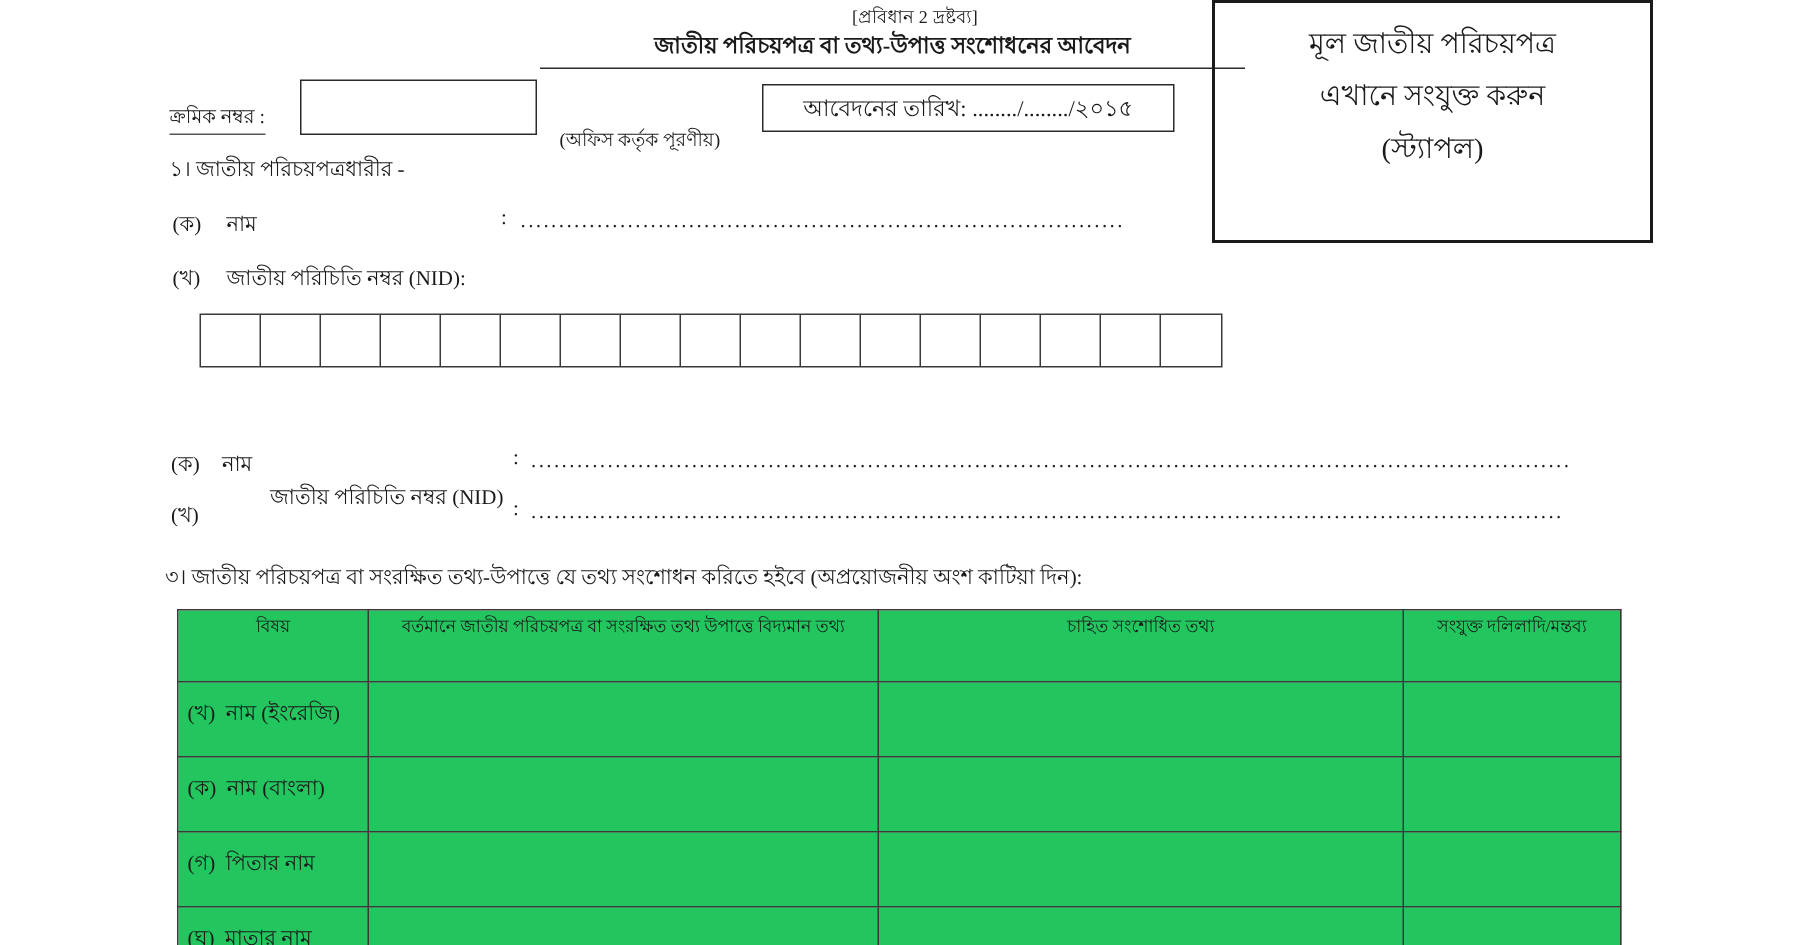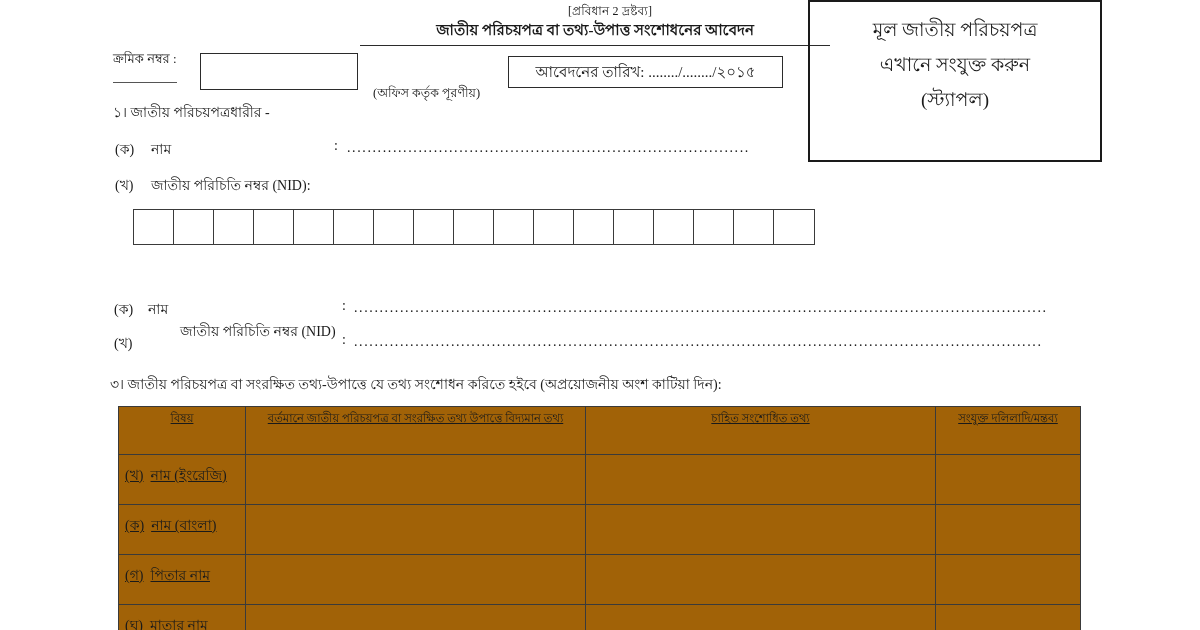--- a/index.html
+++ b/index.html
@@ -63,24 +63,24 @@
     font-size: 19px;
     line-height: 1.85;
     text-align: center;
     white-space: nowrap;
   }
 
   
   .serial-label {
     position: absolute;
     left: 113px;
-    top: 49px;
+    top: 68px;
     font-size: 13px;
     border-bottom: 1px solid #555;
-    padding-bottom: 12px;
+    padding-bottom: 0px;
     white-space: nowrap;
   }
   .serial-box {
     position: absolute;
     left: 200px;
     top: 53px;
     width: 158px;
     height: 37px;
     border: 1.5px solid #2b2b2b;
     box-sizing: border-box;
@@ -161,22 +161,21 @@
     top: 406px;
     width: 962px;
     border-collapse: collapse;
     table-layout: fixed;
   }
   .correction-table th,
   .correction-table td {
     border: 1.3px solid #3a3a3a;
     box-sizing: border-box;
     vertical-align: top;
-    background: #a16207;
-    text-decoration: underline;
+    background: #22c55e;
   }
   .correction-table th {
     font-weight: normal;
     font-size: 11.5px;
     text-align: center;
     padding: 4px 6px 0 6px;
     height: 48px;
     line-height: 1.35;
     vertical-align: top;
   }

